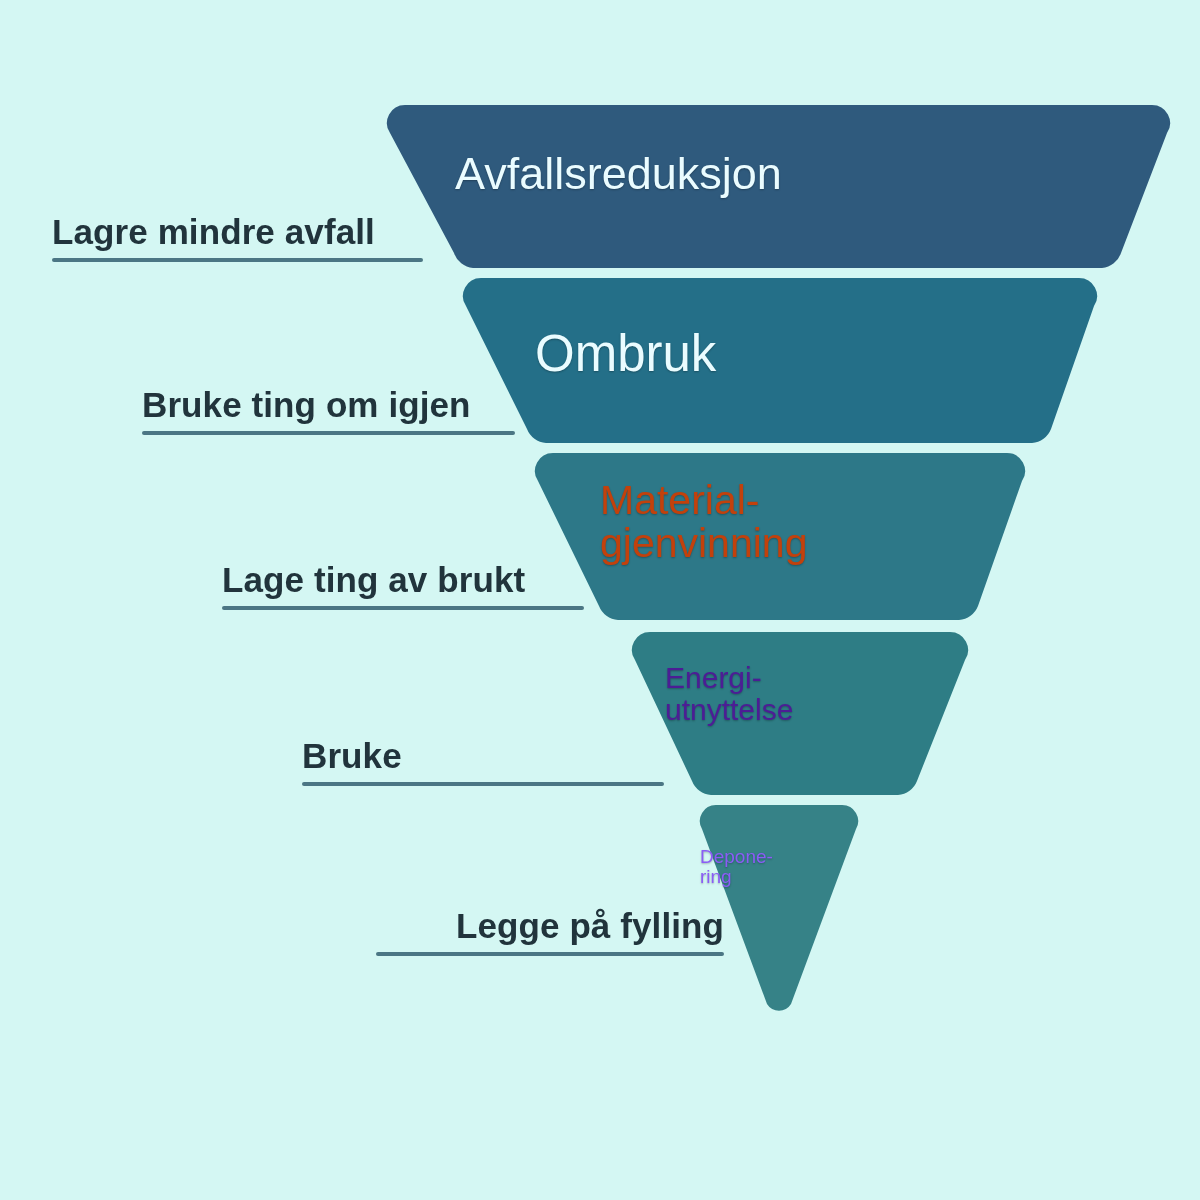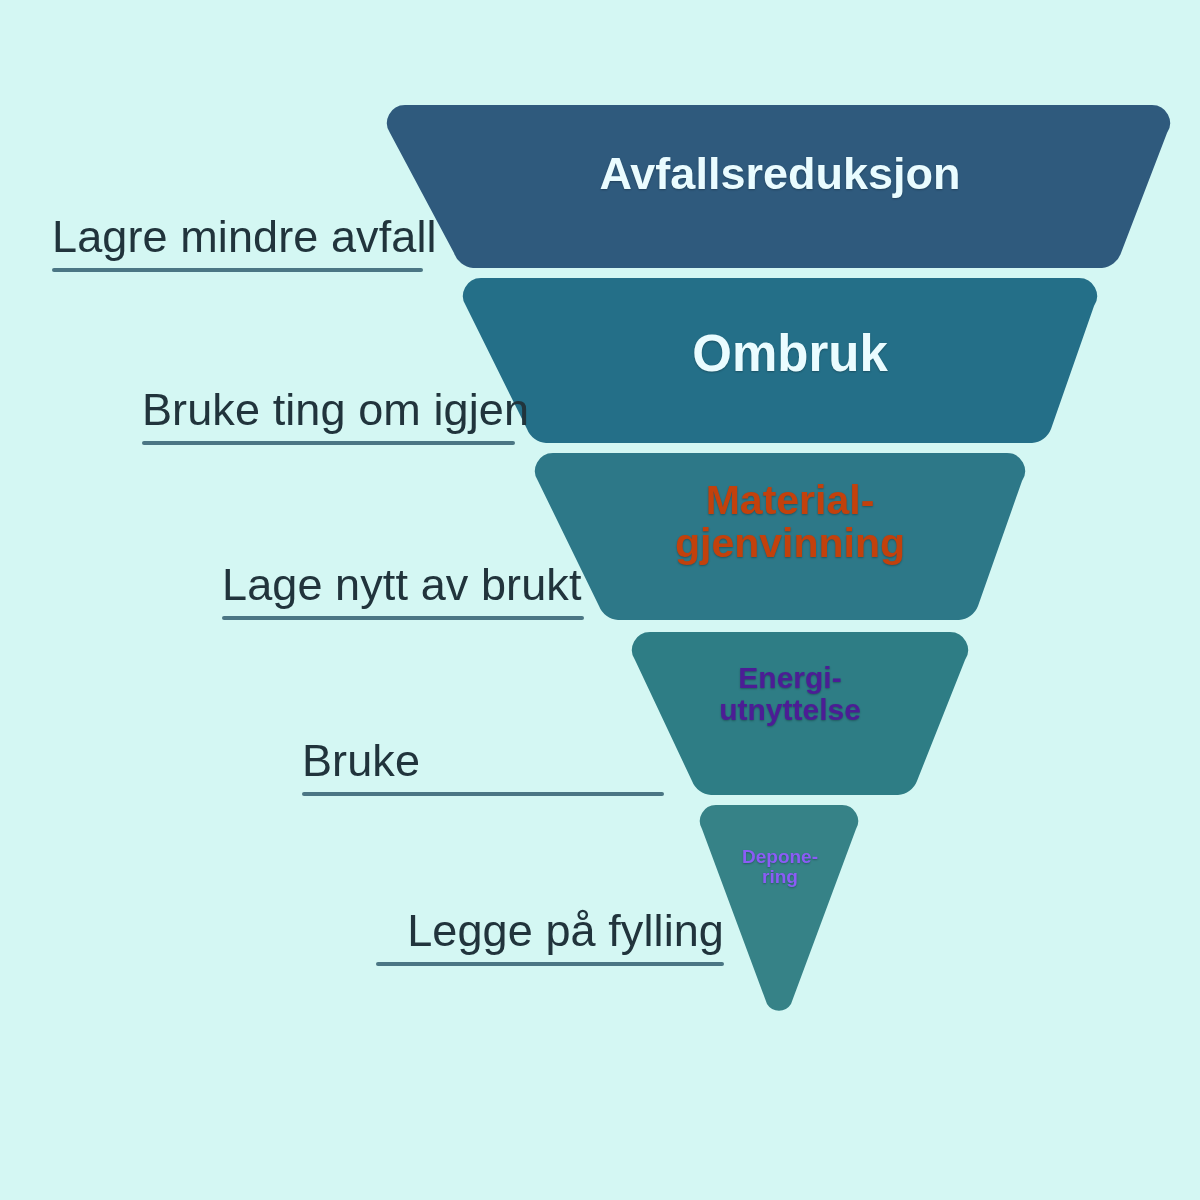--- a/index.html
+++ b/index.html
@@ -29,23 +29,22 @@
     top: 0;
     width: 1200px;
     height: 1200px;
     display: block;
   }
 
   
   .band-label {
     position: absolute;
     color: #eafcff;
-    text-align: center;
     font-family: "Liberation Sans", sans-serif;
-    font-weight: 700;
+    font-weight: 400;
     line-height: 1.06;
     white-space: pre-line;
     text-shadow: 0 1px 2px rgba(0,0,0,0.28);
     pointer-events: none;
   }
   .band-label.b0 {
     left: 455px; top: 150px; width: 650px;
     font-size: 45px;
   }
   .band-label.b1 {
@@ -66,22 +65,22 @@
   }
 
   
   .annotation {
     position: absolute;
   }
   .annotation .anno-text {
     display: block;
     color: #21343c;
     font-family: "Liberation Sans", sans-serif;
-    font-weight: 400;
-    font-size: 45px;
+    font-weight: 700;
+    font-size: 35px;
     line-height: 1.0;
     letter-spacing: 0.1px;
     white-space: nowrap;
   }
   .annotation .anno-rule {
     display: block;
     height: 4px;
     background: #4b7684;
     border-radius: 2px;
     margin-top: 9px;
@@ -163,21 +162,21 @@
 
   <div class="annotation a0">
     <span class="anno-text" style="color: rgb(33, 52, 60);">Lagre mindre avfall</span>
     <span class="anno-rule" style="background: rgb(75, 118, 132);"></span>
   </div>
   <div class="annotation a1">
     <span class="anno-text" style="color: rgb(33, 52, 60);">Bruke ting om igjen</span>
     <span class="anno-rule" style="background: rgb(75, 118, 132);"></span>
   </div>
   <div class="annotation a2">
-    <span class="anno-text" style="color: rgb(33, 52, 60);">Lage nytt av brukt</span>
+    <span class="anno-text" style="color: rgb(33, 52, 60);">Lage ting av brukt</span>
     <span class="anno-rule" style="background: rgb(75, 118, 132);"></span>
   </div>
   <div class="annotation a3">
     <span class="anno-text" style="color: rgb(33, 52, 60);">Bruke</span>
     <span class="anno-rule" style="background: rgb(75, 118, 132);"></span>
   </div>
   <div class="annotation a4">
     <span class="anno-text" style="color: rgb(33, 52, 60);">Legge på fylling</span>
     <span class="anno-rule" style="background: rgb(75, 118, 132);"></span>
   </div>

